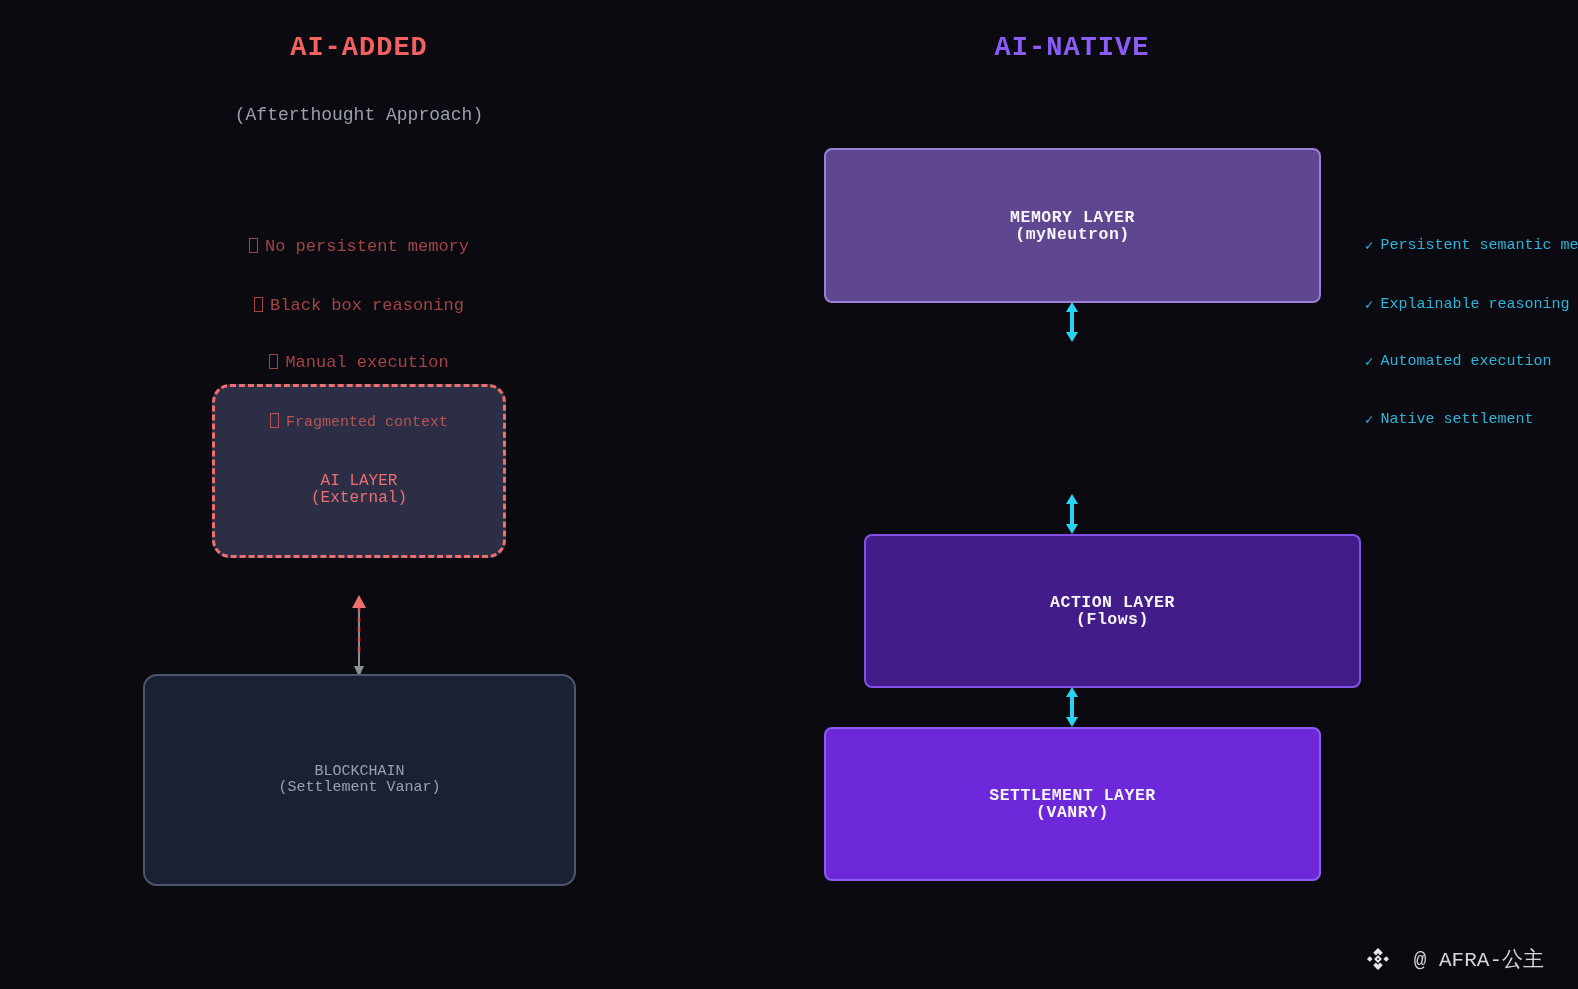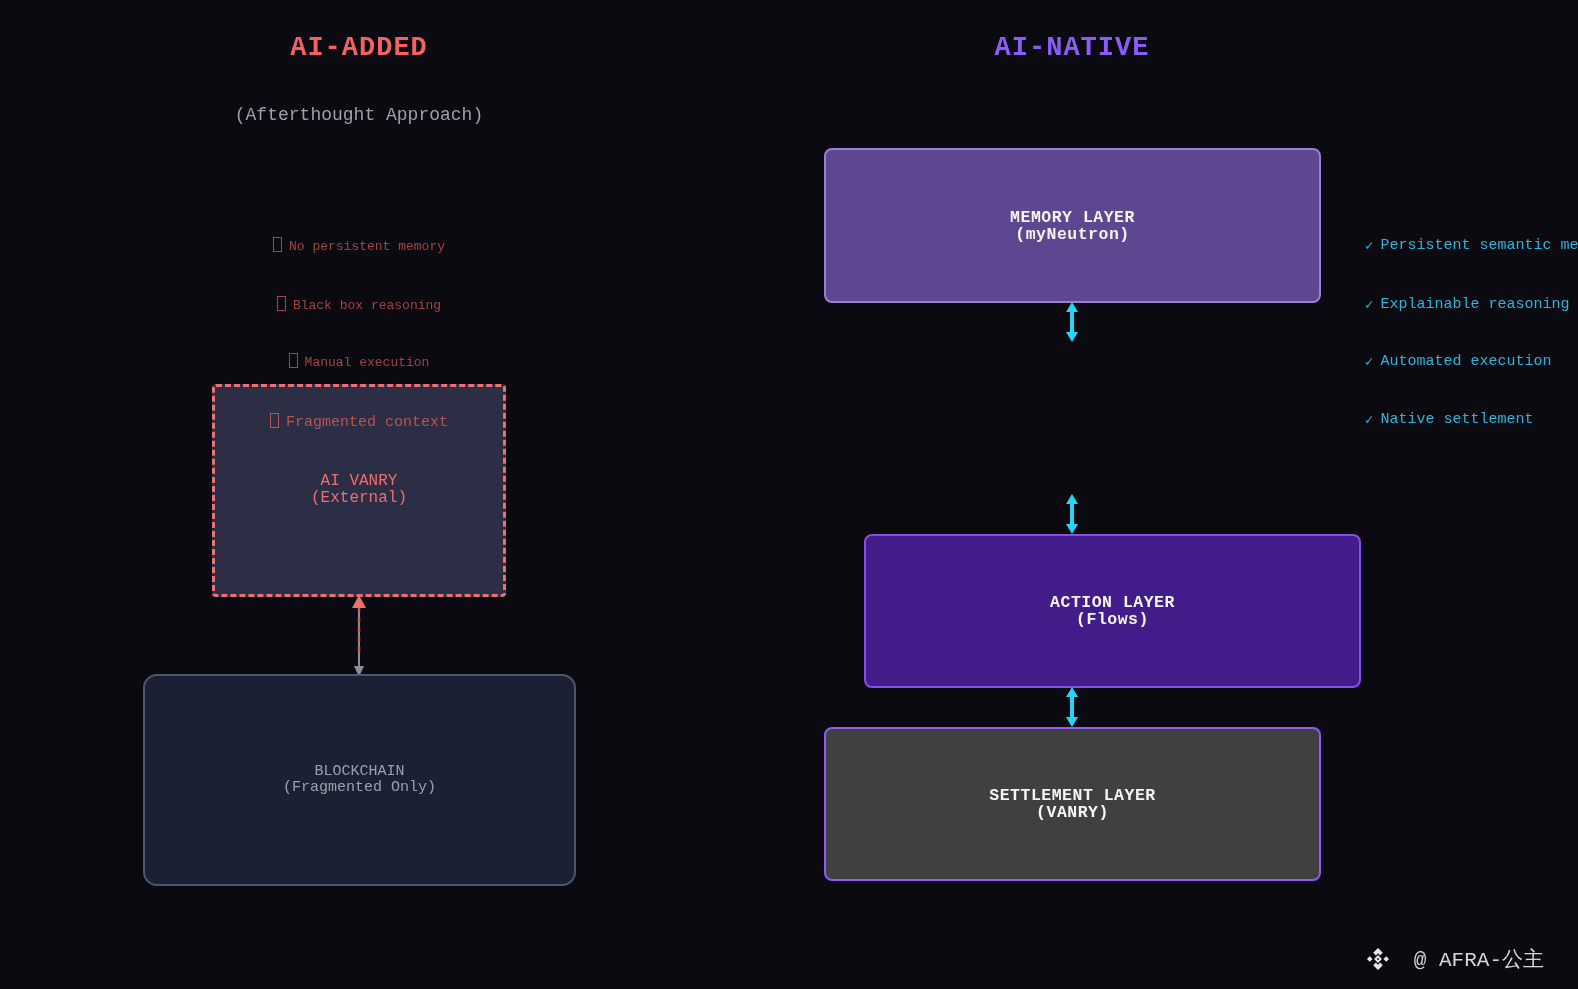--- a/index.html
+++ b/index.html
@@ -7,26 +7,26 @@
     position:relative;width:1578px;height:989px;overflow:hidden;
     background:#0a0a10;font-family:Liberation Mono, monospace;
   }
   .abs{position:absolute;}
   .col-title{width:400px;text-align:center;font-size:27px;font-weight:bold;letter-spacing:1px;}
   .col-sub{width:400px;text-align:center;font-size:18px;}
   .left-title{color:#f56060;}
   .left-sub{color:#9aa1ac;}
   .right-title{color:#8b5cf6;}
   .right-sub{color:#a78bfa;}
-  .neg-item{width:400px;text-align:center;font-size:13px;color:#a34444;}
+  .neg-item{width:400px;text-align:center;font-size:17px;color:#a34444;}
   .tofu{display:inline-block;width:9px;height:15px;border:1.5px solid currentColor;
         margin-right:7px;vertical-align:-2px;box-sizing:border-box;}
   .module-box{
-    left:212px;top:384px;width:294px;height:213px;box-sizing:border-box;
-    background:#2b2e45;border:3px dashed #ef6e6e;border-radius:4px;
+    left:212px;top:384px;width:294px;height:174px;box-sizing:border-box;
+    background:#2b2e45;border:3px dashed #ef6e6e;border-radius:18px;
   }
   .frag-item{top:26px;width:100%;text-align:center;font-size:15px;color:#bd5252;}
   .module-label{top:86px;width:100%;text-align:center;font-size:16px;color:#ef6e6e;line-height:17px;}
   .chain-box{
     left:143px;top:674px;width:433px;height:212px;box-sizing:border-box;
     background:#1b2033;border:2px solid #4d5570;border-radius:14px;
     display:flex;align-items:center;justify-content:center;text-align:center;
     color:#9aa1ac;font-size:15px;line-height:16px;
   }
   .layer{
@@ -57,38 +57,38 @@
   </div>
   <div class="abs neg-item" style="left:159px;top:353px;">
     <span class="tofu"></span><span>Manual execution</span>
   </div>
 
   <div class="abs module-box">
     <div class="abs frag-item">
       <span class="tofu"></span><span>Fragmented context</span>
     </div>
     <div class="abs module-label">
-      <div>AI VANRY</div>
+      <div>AI LAYER</div>
       <div>(External)</div>
     </div>
   </div>
 
   <div class="abs" style="left:347px;top:595px;">
     <svg width="24" height="82" viewBox="0 0 24 82">
       <line x1="12" y1="10" x2="12" y2="76" stroke="#8a8f98" stroke-width="2"></line>
       <line x1="12" y1="12" x2="12" y2="58" stroke="#d85555" stroke-width="2.5" stroke-dasharray="5 5"></line>
       <polygon points="12,0 5,13 19,13" fill="#ef6e6e"></polygon>
       <polygon points="12,82 7,71 17,71" fill="#8a8f98"></polygon>
     </svg>
   </div>
 
   <div class="abs chain-box">
     <div>
       <div>BLOCKCHAIN</div>
-      <div>(Fragmented Only)</div>
+      <div>(Settlement Vanar)</div>
     </div>
   </div>
 
   <div class="abs col-title right-title" style="left:872px;top:33px;">AI-NATIVE</div>
 
   <div class="abs layer" style="top: 148px; height: 155px; background-color: rgb(94, 70, 144); border-color: rgb(155, 127, 212);">
     <div>
       <div>MEMORY LAYER</div>
       <div>(myNeutron)</div>
     </div>
@@ -119,21 +119,21 @@
   </div>
 
   <div class="abs varrow" style="left:1063px;top:687px;">
     <svg width="18" height="40" viewBox="0 0 18 40">
       <line x1="9" y1="8" x2="9" y2="32" stroke="currentColor" stroke-width="4"></line>
       <polygon points="9,0 3,10 15,10" fill="currentColor"></polygon>
       <polygon points="9,40 3,30 15,30" fill="currentColor"></polygon>
     </svg>
   </div>
 
-  <div class="abs layer" style="top: 727px; height: 154px; background-color: #404040; border-color: rgb(139, 92, 246);">
+  <div class="abs layer" style="top: 727px; height: 154px; background-color: #6d28d9; border-color: rgb(139, 92, 246);">
     <div>
       <div>SETTLEMENT LAYER</div>
       <div>(VANRY)</div>
     </div>
   </div>
 
   <div class="abs benefit" style="left:1365px;top:237px;">
     <span class="chk">✓</span>
     <span>Persistent semantic memory</span>
   </div>

